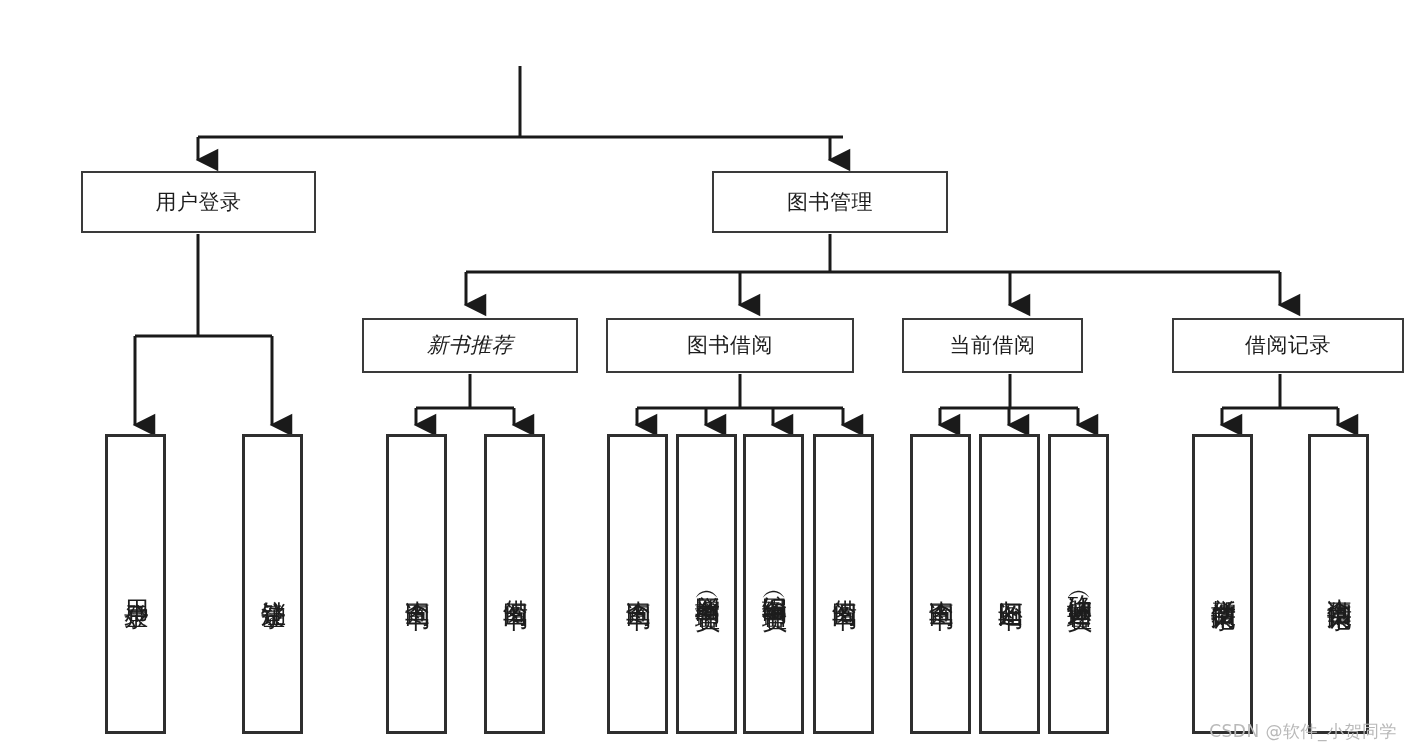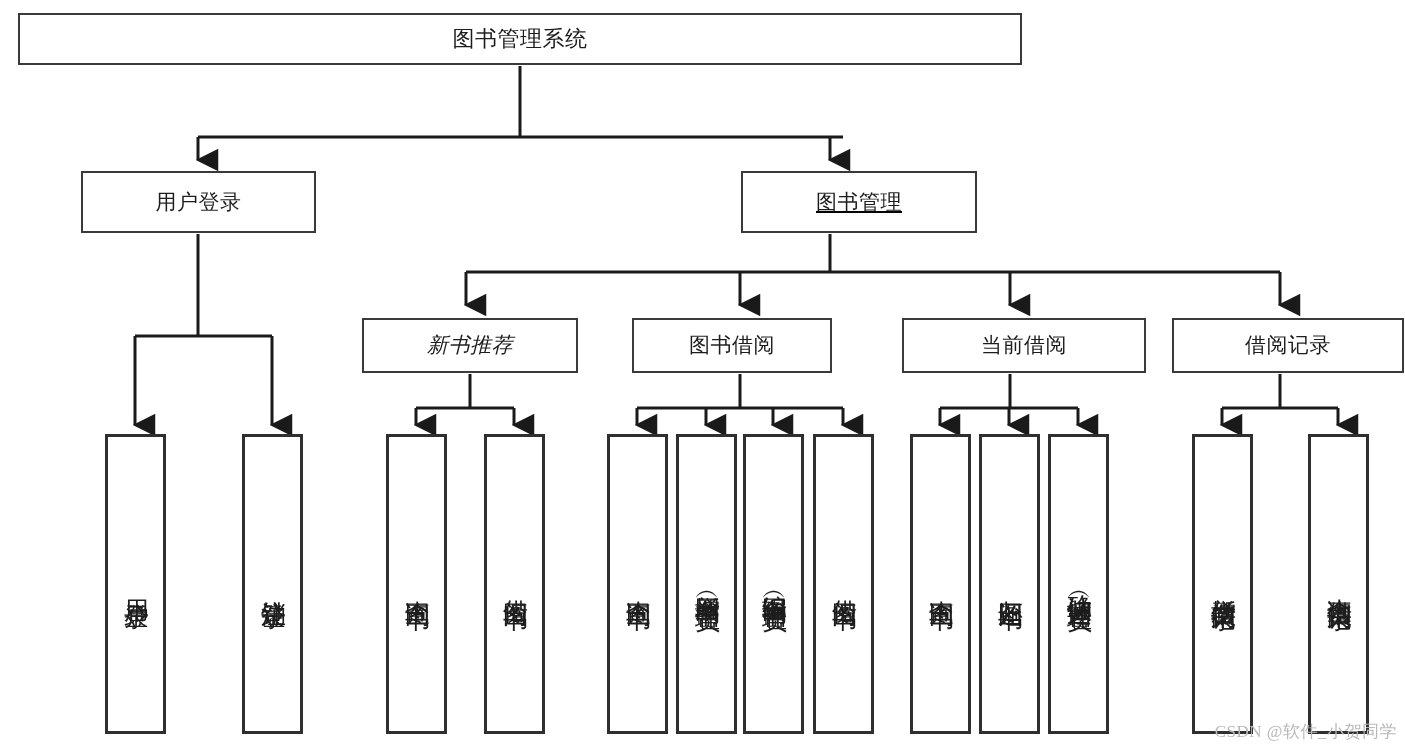--- a/index.html
+++ b/index.html
@@ -10,21 +10,21 @@
   .box{position:absolute;box-sizing:border-box;background:#ffffff;
        border:2px solid #3a3a3a;display:flex;align-items:center;justify-content:center;}
   .box .lbl{color:#1d1d1d;font-size:21px;line-height:1.25;letter-spacing:0.5px;white-space:nowrap;}
   .leaf{border:3px solid #2f2f2f;}
   .leaf .lbl{writing-mode:vertical-rl;text-orientation:upright;
              font-size:25px;line-height:1.15;letter-spacing:2px;white-space:nowrap;
              max-height:100%;}
   .leaf{align-items:center;justify-content:center;overflow:hidden;}
   #root-box .lbl{font-size:22px;}
   .watermark{position:absolute;right:8px;bottom:4px;color:#b9b9b9;font-size:17px;
-             letter-spacing:0.5px;white-space:nowrap;font-family:Liberation Serif, serif;}
+             letter-spacing:0.5px;white-space:nowrap;}
 </style>
 </head>
 <body>
 
 <div id="canvas">
 
   <svg class="lines" viewBox="0 0 1405 747" xmlns="http://www.w3.org/2000/svg">
     <defs>
       <marker id="arrow" viewBox="0 0 12 12" refX="6" refY="10" markerWidth="9" markerHeight="9" orient="auto-start-reverse">
         <path d="M 1 1 L 11 1 L 6 11 z" fill="#1a1a1a"></path>
@@ -67,38 +67,35 @@
       <path d="M 1009 408 L 1009 425" marker-end="url(#arrow)"></path>
       <path d="M 1078 408 L 1078 425" marker-end="url(#arrow)"></path>
 
       <path d="M 1280 374 L 1280 408"></path>
       <path d="M 1222 408 L 1338 408"></path>
       <path d="M 1222 408 L 1222 425" marker-end="url(#arrow)"></path>
       <path d="M 1338 408 L 1338 425" marker-end="url(#arrow)"></path>
     </g>
   </svg>
 
-  <div class="box" id="root-box" style="left:18px;top:13px;width:1004px;height:52px;">
-    <span class="lbl">图书管理系统</span>
-  </div>
 
   <div class="box" style="left:81px;top:171px;width:235px;height:62px;">
     <span class="lbl">用户登录</span>
   </div>
-  <div class="box" style="left:741px;top:171px;width:236px;height:62px;text-decoration:underline;">
+  <div class="box" style="left:712px;top:171px;width:236px;height:62px;">
     <span class="lbl">图书管理</span>
   </div>
 
   <div class="box" style="left:362px;top:318px;width:216px;height:55px;font-style:italic;">
     <span class="lbl">新书推荐</span>
   </div>
-  <div class="box" style="left:632px;top:318px;width:200px;height:55px;">
+  <div class="box" style="left:606px;top:318px;width:248px;height:55px;">
     <span class="lbl">图书借阅</span>
   </div>
-  <div class="box" style="left:902px;top:318px;width:244px;height:55px;">
+  <div class="box" style="left:902px;top:318px;width:181px;height:55px;">
     <span class="lbl">当前借阅</span>
   </div>
   <div class="box" style="left:1172px;top:318px;width:232px;height:55px;">
     <span class="lbl">借阅记录</span>
   </div>
 
   <div class="box leaf" style="left:105px;top:434px;width:61px;height:300px;">
     <span class="lbl">用户登录</span>
   </div>
   <div class="box leaf" style="left:242px;top:434px;width:61px;height:300px;">

